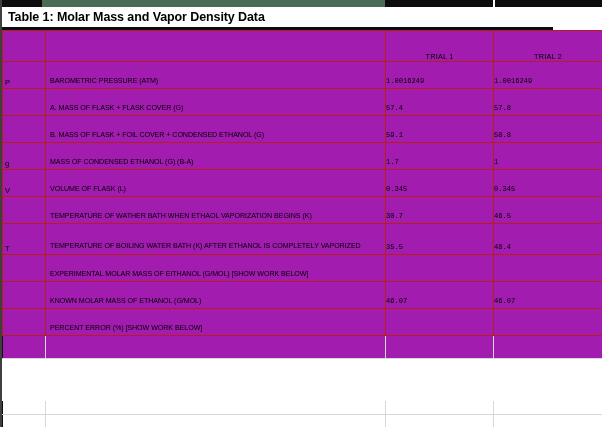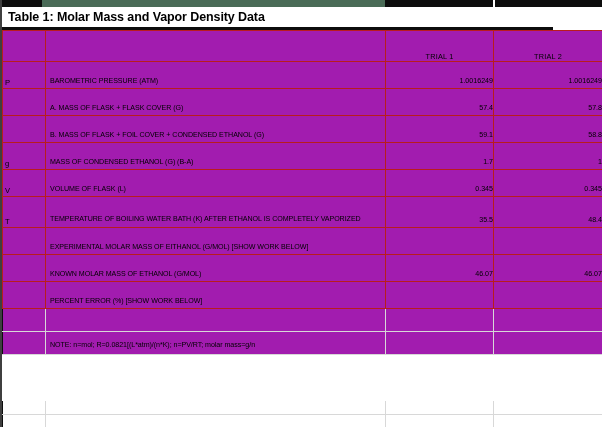--- a/index.html
+++ b/index.html
@@ -104,23 +104,24 @@
   }
   .desc {
     padding-left: 4px;
     padding-bottom: 2px;
     line-height: 1.25;
     letter-spacing: -0.05px;
     white-space: nowrap;
   }
   .desc.wrap { white-space: normal; margin-top: 16px; }
   .val {
-    text-align: right;
+    text-align: left;
     padding-bottom: 2px;
     line-height: 1.25;
+    font-family: Liberation Mono, monospace;
   }
 
   
   tr.header-row td { height: 30px; vertical-align: bottom; }
   td.black-head {
     background: #0d0d0d;
     border-right: 1px solid #0d0d0d;
   }
   td.head-label {
     text-align: center;
@@ -260,20 +261,34 @@
             <div class="desc">VOLUME OF FLASK (L)</div>
           </td>
         <td>
             <div class="val">0.345</div>
           </td>
         <td>
             <div class="val">0.345</div>
           </td>
       </tr>
 
+      <tr class="r-std">
+        <td>
+            <div class="sym"></div>
+          </td>
+        <td>
+            <div class="desc">TEMPERATURE OF WATHER BATH WHEN ETHAOL VAPORIZATION BEGINS (K)</div>
+          </td>
+        <td>
+            <div class="val">30.7</div>
+          </td>
+        <td>
+            <div class="val">46.5</div>
+          </td>
+      </tr>
 
       <tr class="r-tall">
         <td>
             <div class="sym">T</div>
           </td>
         <td style="vertical-align:top;">
             <div class="desc wrap" style="padding-top:2px;">TEMPERATURE OF BOILING WATER BATH (K) AFTER ETHANOL IS COMPLETELY VAPORIZED</div>
           </td>
         <td>
             <div class="val">35.5</div>
@@ -329,34 +344,20 @@
           </td>
       </tr>
 
       <tr class="r-note">
         <td style="border-color:#d8d8d8;border-left-color:#0d0d0d;"></td>
         <td style="border-color:#d8d8d8;"></td>
         <td style="border-color:#d8d8d8;"></td>
         <td style="border-color:#d8d8d8;border-right-color:#d8d8d8;"></td>
       </tr>
 
-      <tr class="r-note">
-        <td style="border-color:#d8d8d8;border-left-color:#0d0d0d;">
-            <div class="sym"></div>
-          </td>
-        <td style="border-color:#d8d8d8;">
-            <div class="desc" style="padding-bottom:4px;">NOTE: n=mol; R=0.0821[(L*atm)/(n*K); n=PV/RT; molar mass=g/n</div>
-          </td>
-        <td style="border-color:#d8d8d8;">
-            <div class="val"></div>
-          </td>
-        <td style="border-color:#d8d8d8;">
-            <div class="val"></div>
-          </td>
-      </tr>
 
     </tbody>
   </table>
 
   <table class="tail-table" style="top: 394px;">
     <colgroup>
       <col class="c-sym">
         <col class="c-desc">
         <col class="c-t1">
         <col class="c-t2">

